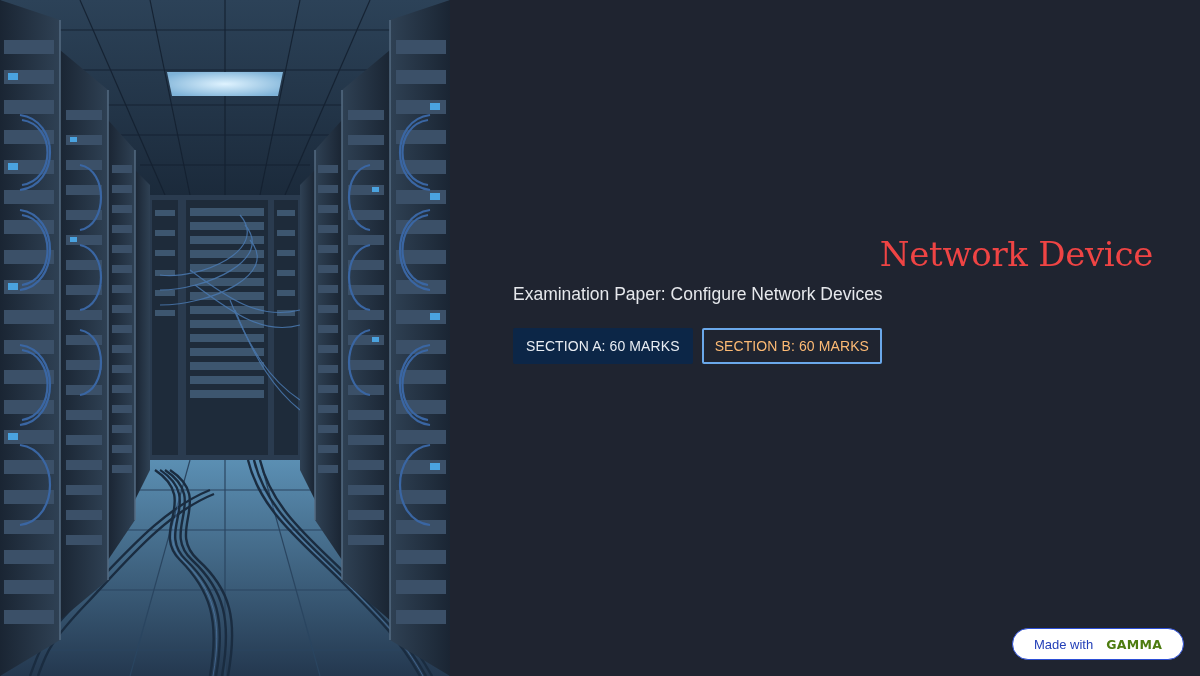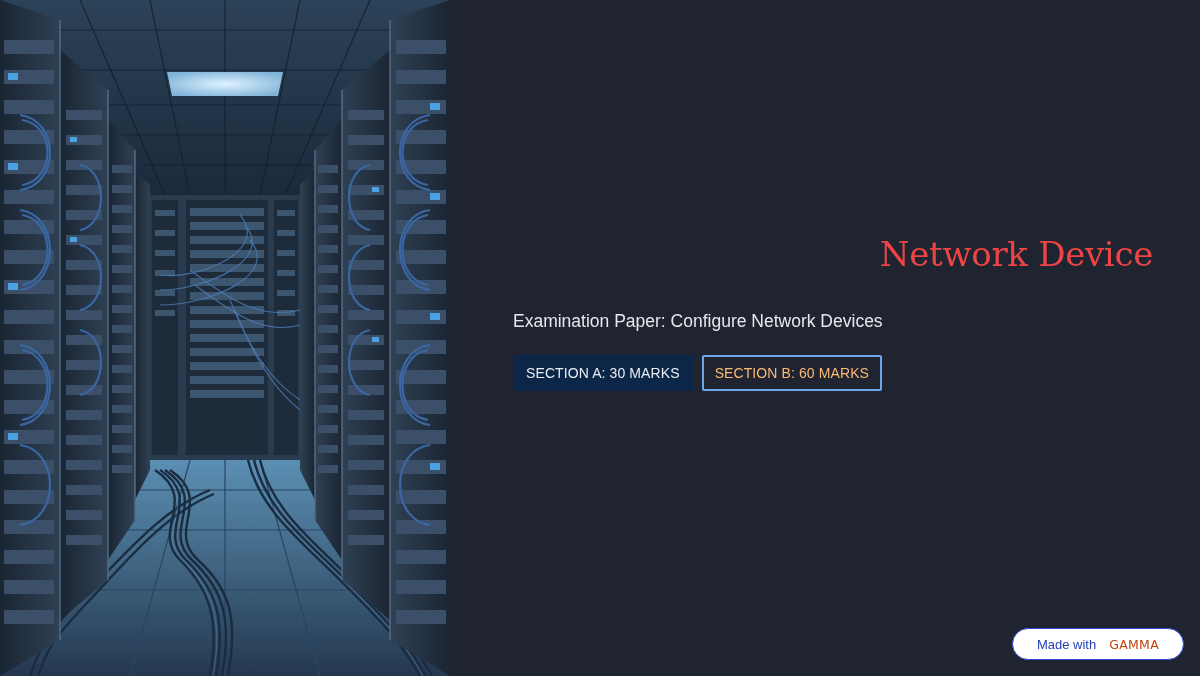--- a/index.html
+++ b/index.html
@@ -20,21 +20,20 @@
     .title {
       font-family: "DejaVu Serif", serif;
       color: #ef4444;
       font-size: 34px;
       line-height: 56px;
       font-weight: normal;
       letter-spacing: -0.3px;
       text-align: right;
     }
     .subtitle {
-      margin-top: 27px;
       color: #e6e8ec;
       font-size: 17.5px;
       line-height: 24px;
       font-family: "Liberation Sans", sans-serif;
     }
     .badges { margin-top: 22px; display: flex; gap: 9px; }
     .badge {
       height: 36px; padding: 0 11px;
       display: inline-flex; align-items: center;
       font-size: 14px; letter-spacing: 0.1px;
@@ -45,21 +44,21 @@
     .badge-b { background: transparent; color: #fdba74; border: 2px solid #6aa8ea; }
 
     
     .made-with {
       position: absolute; left: 1012px; top: 628px; width: 172px; height: 32px;
       background: #ffffff; border: 1.5px solid #2d4fd6; border-radius: 16px;
       display: flex; align-items: center; justify-content: center; gap: 13px;
       color: #2440b8; font-size: 13px;
       font-family: "Liberation Sans", sans-serif;
     }
-    .made-with .brand { font-weight: normal; font-family: "DejaVu Sans", sans-serif; font-size: 12.5px; letter-spacing: 0.3px; color: #c2410c; }
+    .made-with .brand { font-weight: bold; font-family: "DejaVu Sans", sans-serif; font-size: 12.5px; letter-spacing: 0.3px; color: #4d7c0f; }
   </style>
 </head>
 <body>
 
 <div class="slide">
 
   <div class="hero-image">
     <svg width="450" height="676" viewBox="0 0 450 676" xmlns="http://www.w3.org/2000/svg">
       <defs>
         <linearGradient id="ceil" x1="0" y1="0" x2="0" y2="1">
@@ -337,21 +336,21 @@
       </g>
     </svg>
   </div>
 
   <div class="content">
     <h1 class="title">
       <span>Network Device</span><br>
     </h1>
     <p class="subtitle">Examination Paper: Configure Network Devices</p>
     <div class="badges">
-      <span class="badge badge-a">SECTION A: 30 MARKS</span>
+      <span class="badge badge-a">SECTION A: 60 MARKS</span>
       <span class="badge badge-b">SECTION B: 60 MARKS</span>
     </div>
   </div>
 
   <div class="made-with">
     <span>Made with</span>
     <span class="brand">GAMMA</span>
   </div>
 
 </div>

